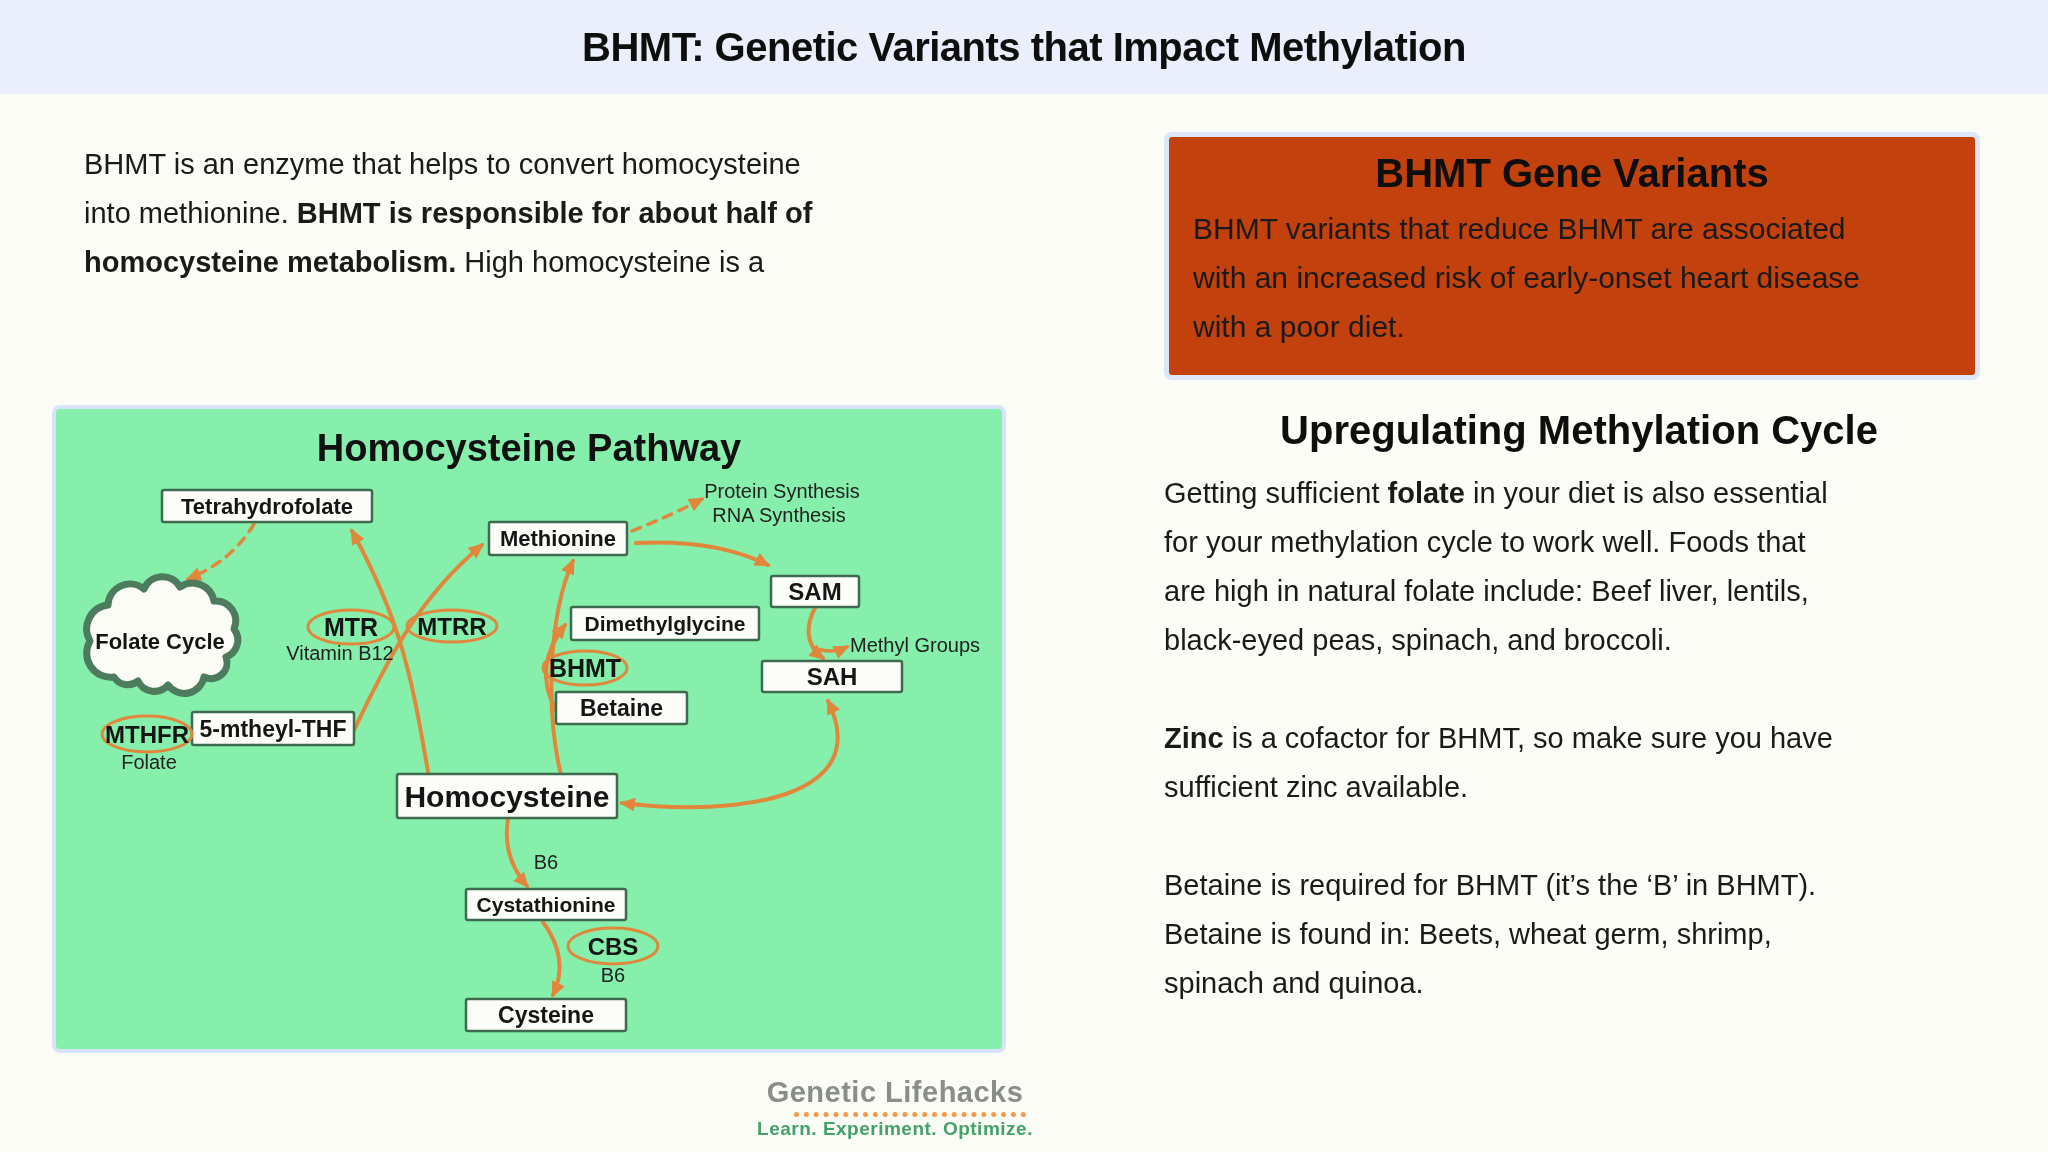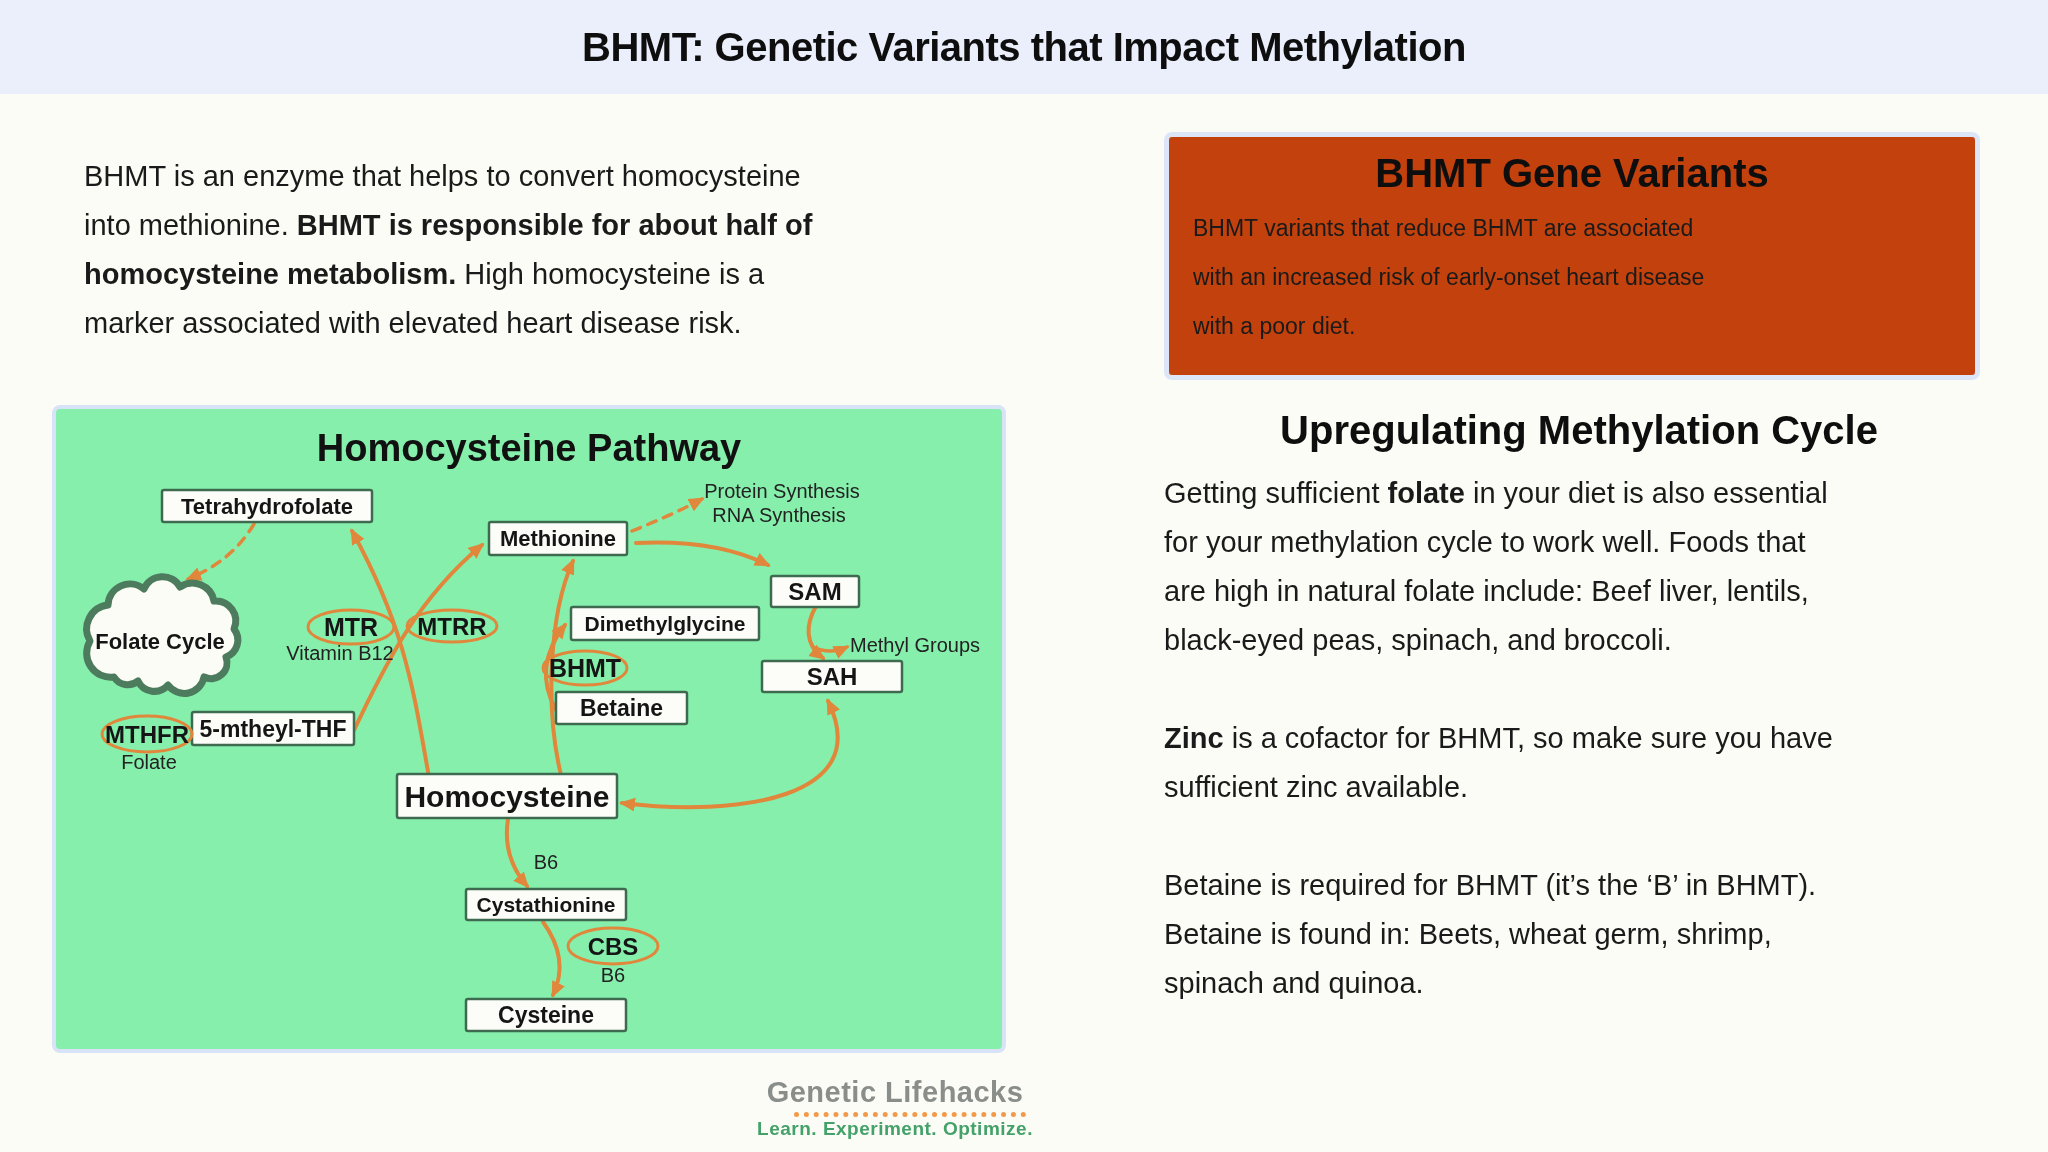--- a/index.html
+++ b/index.html
@@ -9,35 +9,35 @@
     font-family:"Liberation Sans", sans-serif;
   }
   .band{
     position:absolute;left:0;top:0;width:2048px;height:94px;
     background:#EAEFFB;display:flex;align-items:center;justify-content:center;
   }
   .band h1{margin:0;font-size:40px;font-weight:bold;color:#0e0e0e;letter-spacing:-0.5px;}
 
   .left-sec{position:absolute;left:62px;top:126px;width:900px;}
   .left-sec h2{margin:0;text-align:center;font-size:40px;font-weight:bold;color:#0e0e0e;}
-  .left-sec .body{margin:26px 0 0 0;padding-left:22px;font-size:29px;line-height:49px;color:#1a1a1a;}
+  .left-sec .body{margin:14px 0 0 0;padding-left:22px;font-size:29px;line-height:49px;color:#1a1a1a;}
 
   .panel{
     position:absolute;left:52px;top:405px;width:954px;height:648px;
     box-sizing:border-box;border:4px solid #D9E3F8;border-radius:8px;background:#86efac;
   }
   .panel svg{display:block;width:100%;height:100%;}
 
   .vbox{
     position:absolute;left:1164px;top:132px;width:816px;box-sizing:border-box;
     border:5px solid #DCE6F8;border-radius:8px;background:#c2410c;
     padding:14px 24px 24px 24px;
   }
   .vbox h2{margin:0;text-align:center;font-size:40px;font-weight:bold;color:#0e0e0e;}
-  .vbox .body{margin:8px 0 0 0;font-size:23px;line-height:49px;color:#1a1a1a;}
+  .vbox .body{margin:8px 0 0 0;font-size:30px;line-height:49px;color:#1a1a1a;}
 
   .upreg{position:absolute;left:1164px;top:408px;width:830px;}
   .upreg h2{margin:0 0 16px 0;text-align:center;font-size:40px;font-weight:bold;color:#0e0e0e;}
   .upreg .body{margin:0 0 49px 0;font-size:29px;line-height:49px;color:#1a1a1a;}
 
   .footer{
     position:absolute;left:0;top:1076px;width:1790px;
     display:flex;flex-direction:column;align-items:center;
   }
   .footer .brand{font-size:29px;font-weight:bold;color:#8A8E8B;letter-spacing:0.5px;}
@@ -57,21 +57,21 @@
   .cloudtext{font-weight:bold;fill:#151515;text-anchor:middle;font-size:22px;font-family:"Liberation Sans",sans-serif;}
 </style>
 </head>
 <body>
 
 <div class="band">
   <h1>BHMT: Genetic Variants that Impact Methylation</h1>
 </div>
 
 <div class="left-sec">
-  <p class="body"><span>BHMT is an enzyme that helps to convert homocysteine</span><br><span>into methionine. </span><b>BHMT is responsible for about half of</b><br><b>homocysteine metabolism.</b><span> High homocysteine is a</span><br><span>marker associated with elevated heart disease risk.</span></p>
+  <p class="body"><span>BHMT is an enzyme that helps to convert homocysteine</span><br><span>into methionine. </span><b>BHMT is responsible for about half of</b><br><b>homocysteine metabolism.</b><span> High homocysteine is a</span><br></p>
 </div>
 
 <div class="panel">
   <svg viewBox="0 0 946 640">
     <defs>
       <marker id="ah" markerUnits="userSpaceOnUse" markerWidth="18" markerHeight="16" refX="13" refY="7" orient="auto">
         <path d="M0,0 L16,7 L0,14 Z" fill="#E0873C"></path>
       </marker>
       <marker id="ahr" markerUnits="userSpaceOnUse" markerWidth="18" markerHeight="16" refX="13" refY="7" orient="auto-start-reverse">
         <path d="M0,0 L16,7 L0,14 Z" fill="#E0873C"></path>

